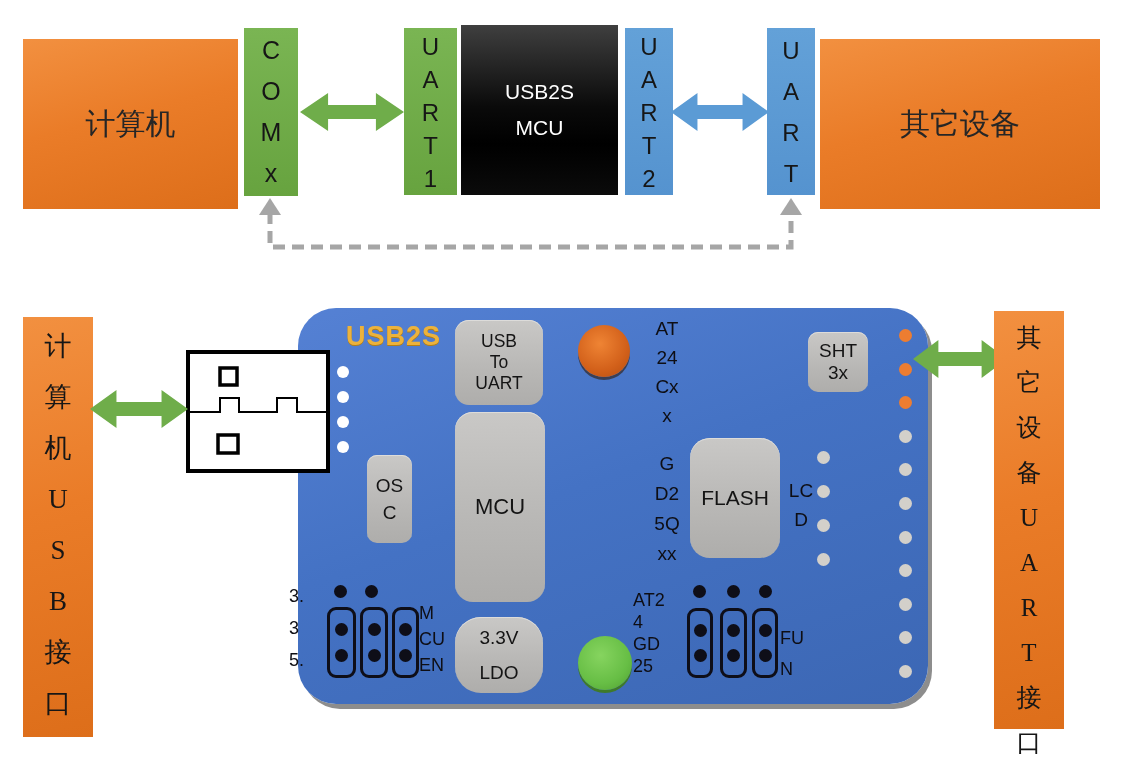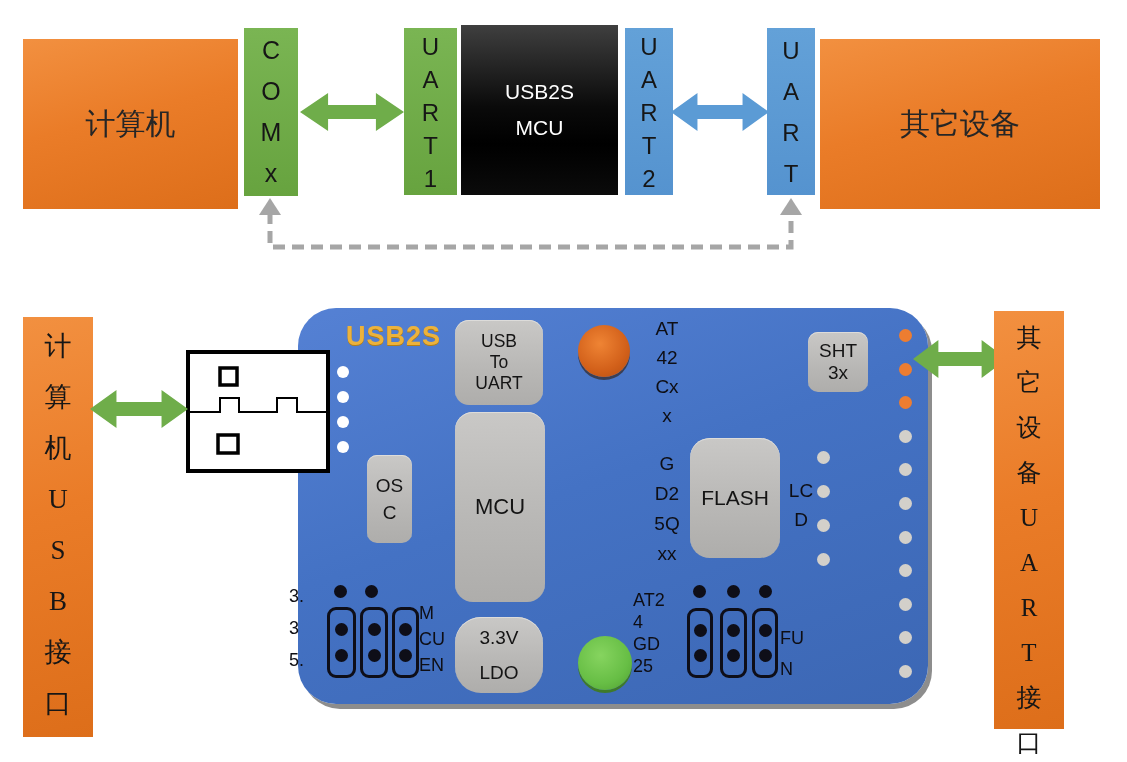--- a/index.html
+++ b/index.html
@@ -129,21 +129,21 @@
     <span class="dot dot-white"></span>
   </div>
 
   <div class="abs chip" style="left:455px;top:320px;width:88px;height:85px;border-radius:14px;font-size:17.5px;line-height:21px;">USB
 To
 UART</div>
 
   <div class="led led-orange" style="left:578px;top:325px;width:52px;height:52px;"></div>
 
   <div class="plabel" style="left:646px;top:314px;width:42px;font-size:19px;line-height:29px;">AT
-42
+24
 Cx
 x</div>
 
 
   <div class="abs chip" style="left:808px;top:332px;width:60px;height:60px;border-radius:10px;font-size:19px;line-height:22px;">SHT
 3x</div>
 
   <div class="abs chip" style="left:367px;top:455px;width:45px;height:88px;border-radius:10px;font-size:19px;line-height:27px;">OS
 C</div>
 

